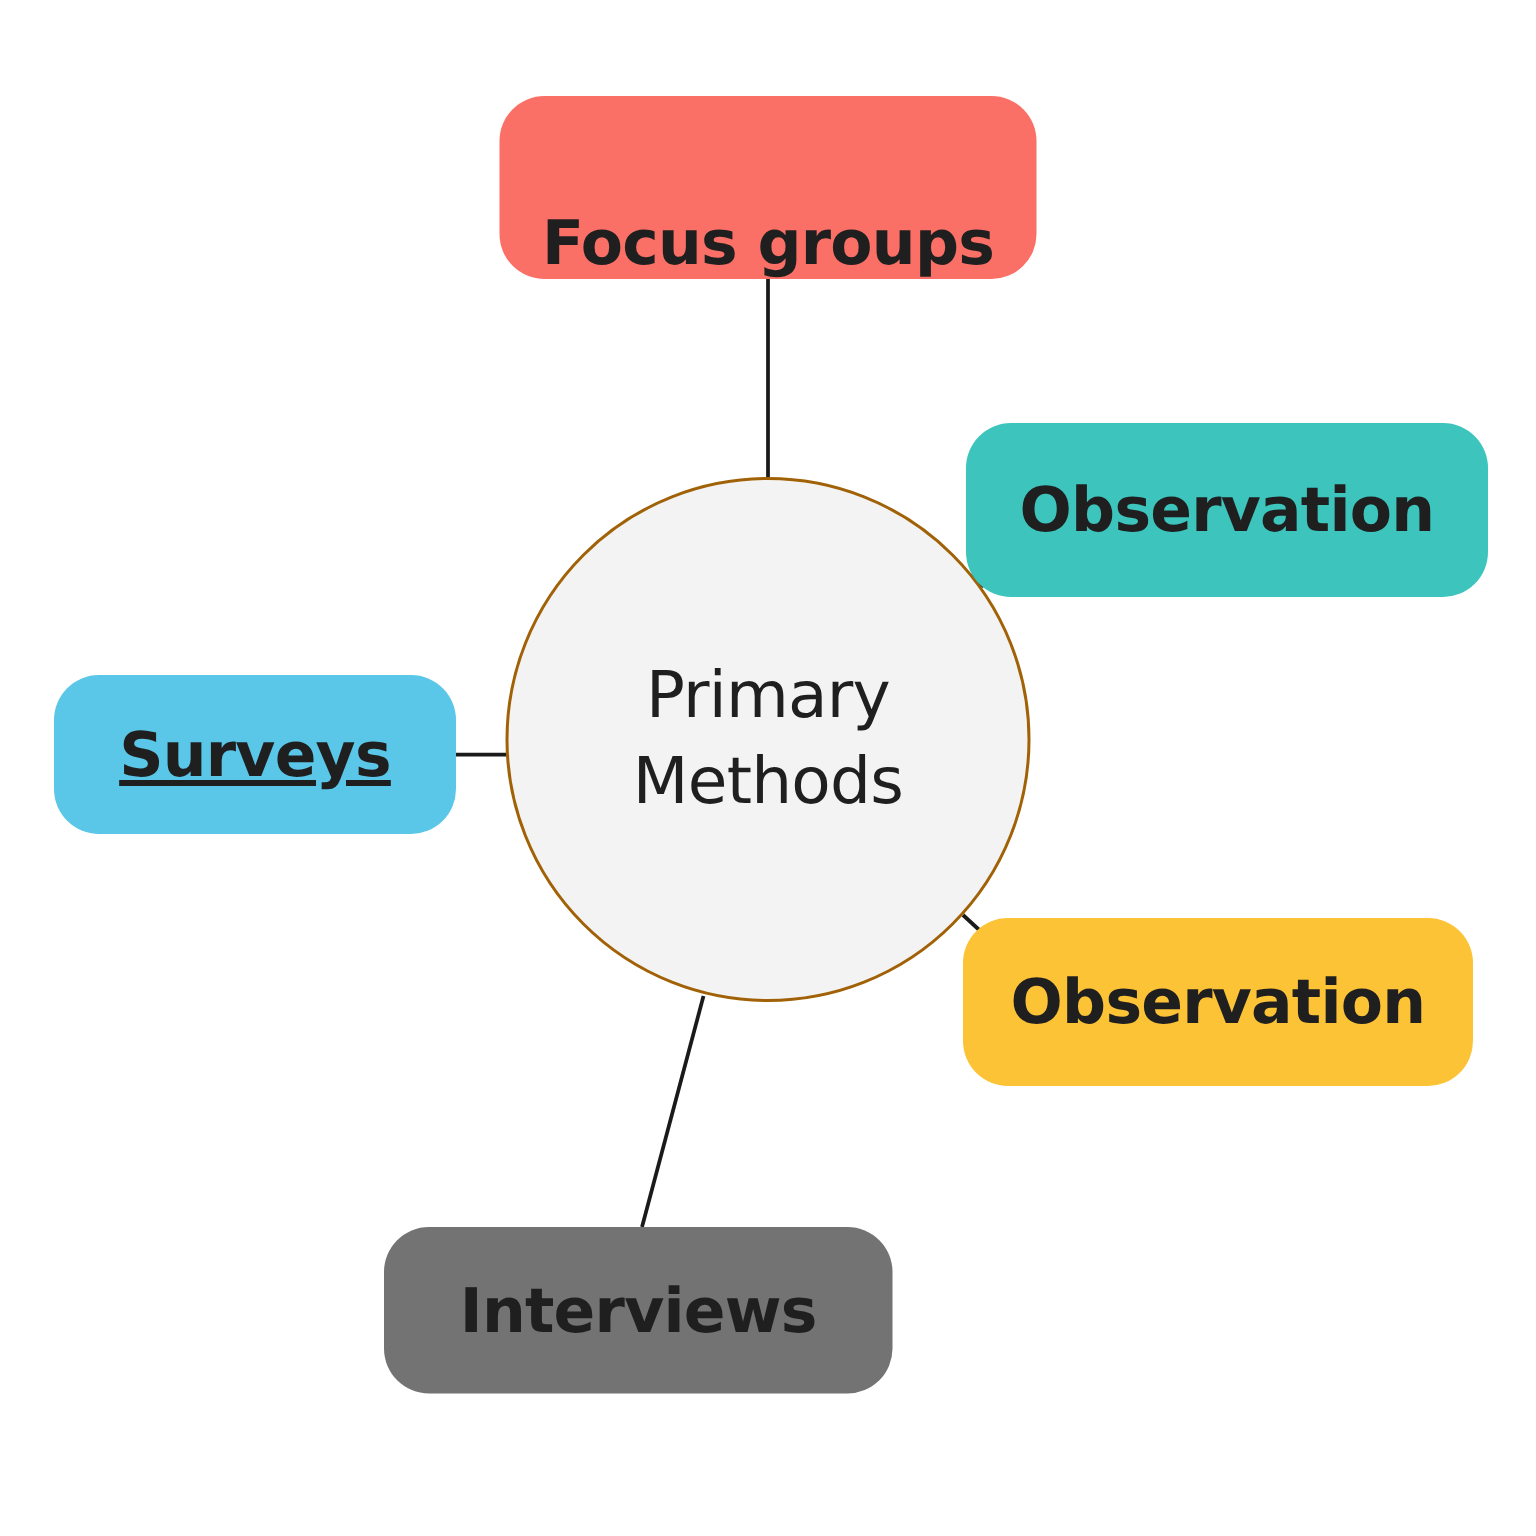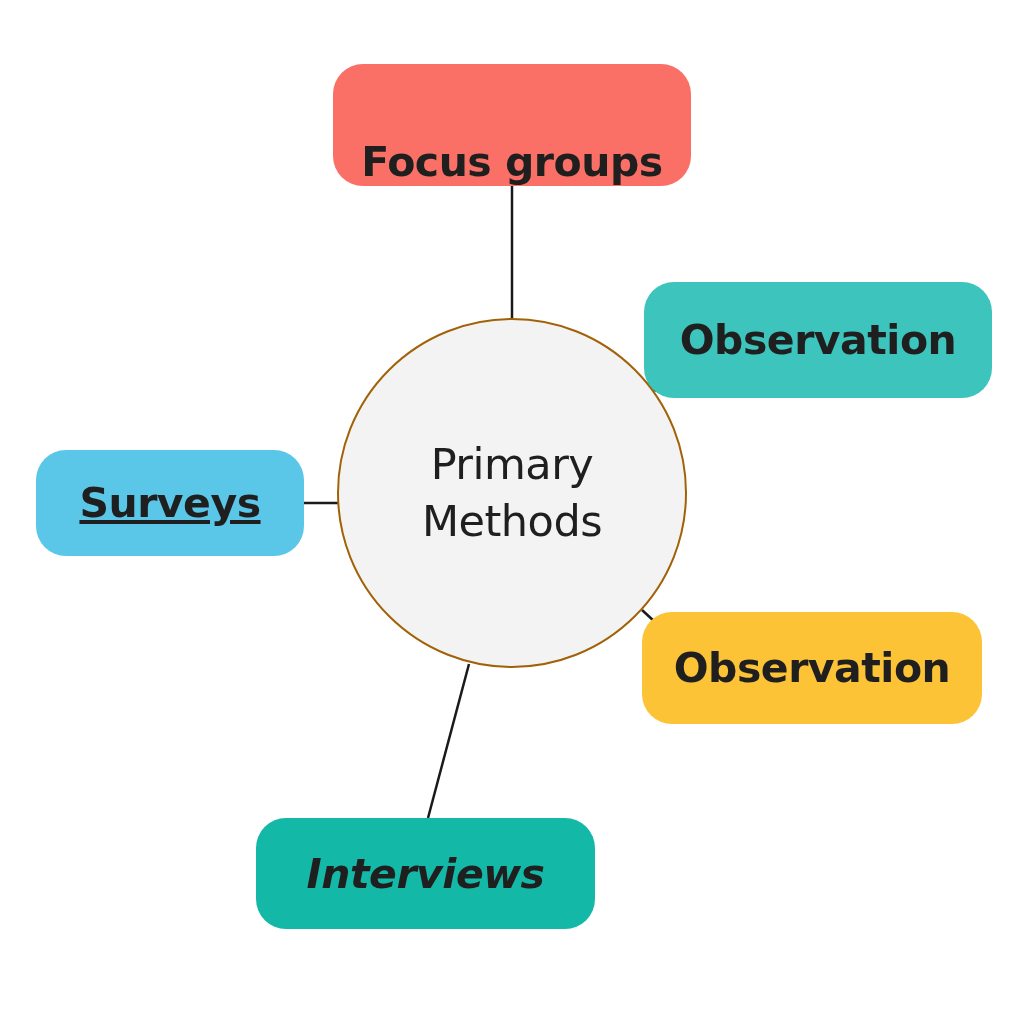--- a/index.html
+++ b/index.html
@@ -40,15 +40,15 @@
 </div>
 <div class="node" id="n-obs1" style="background: rgb(60, 196, 189);">
   <span>Observation</span>
 </div>
 <div class="node" id="n-surveys" style="background: rgb(91, 199, 232);">
   <span>Surveys</span>
 </div>
 <div class="node" id="n-obs2" style="background: rgb(253, 195, 54);">
   <span>Observation</span>
 </div>
-<div class="node" id="n-interviews" style="background: #14b8a6; font-style: italic;">
+<div class="node" id="n-interviews" style="background: #737373;">
   <span>Interviews</span>
 </div>
 
 </body></html>

